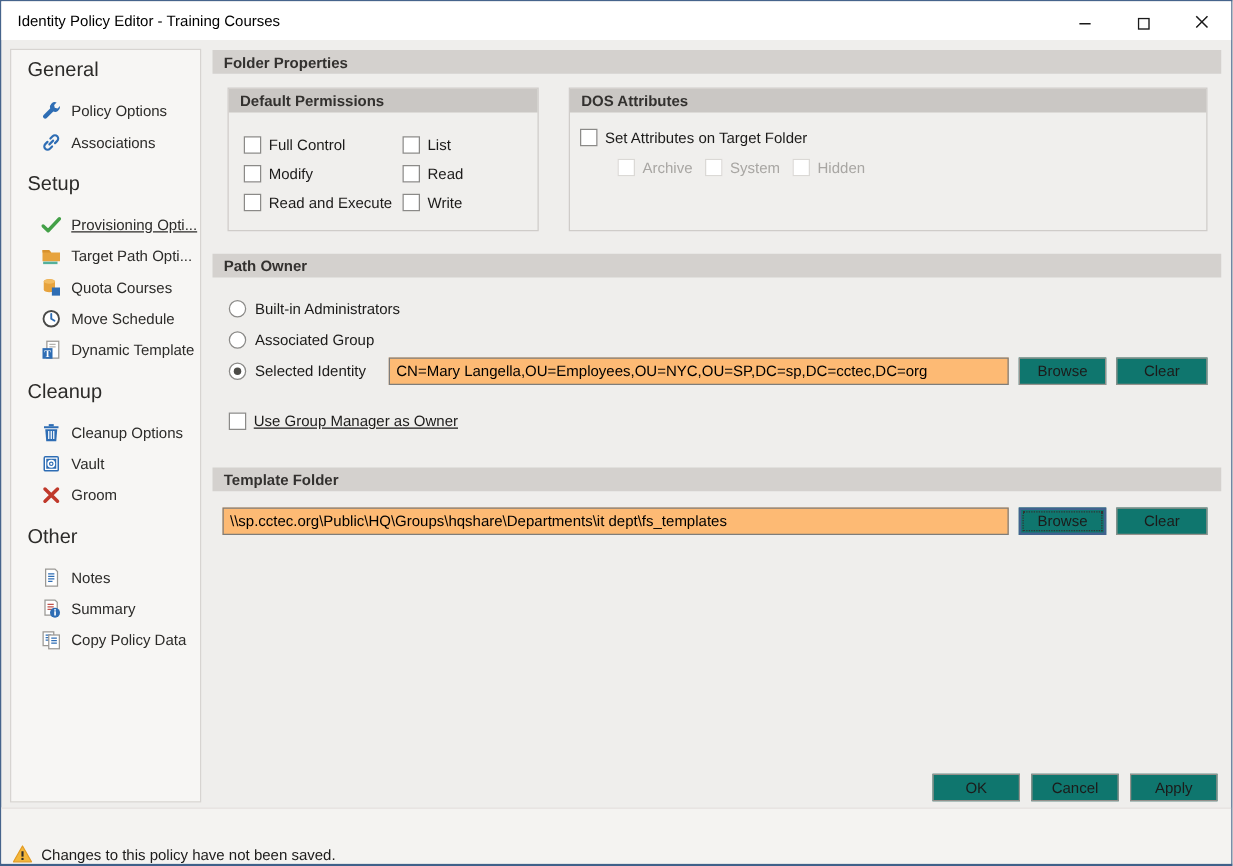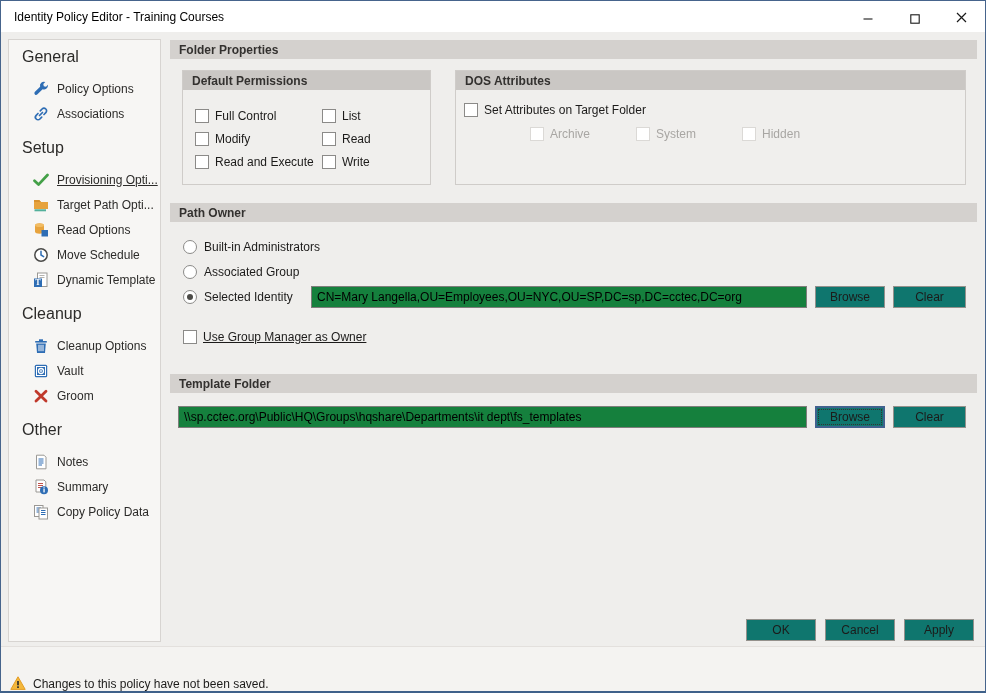--- a/index.html
+++ b/index.html
@@ -32,32 +32,32 @@
   .sec-h{height:19px;flex:none;background:#d4d1ce;display:flex;align-items:center;padding-left:9px;font-weight:bold;color:#33312f;}
   .fp-c{padding:11px 11px 0 12px;height:141px;flex:none;}
   .groups{display:flex;gap:24px;}
   .group{border:1px solid #cfccc9;background:#f0efed;height:115px;}
   .group.dp{width:249px;flex:none;}
   .group.dos{flex:1;}
   .grp-h{height:19px;background:#cac7c4;display:flex;align-items:center;padding-left:9px;font-weight:bold;color:#33312f;}
   .dp-grid{padding:14px 0 0 12px;display:grid;grid-template-rows:repeat(3,23px);grid-auto-flow:column;grid-template-columns:127px auto;}
   .check{display:flex;align-items:center;gap:6px;cursor:pointer;white-space:nowrap;}
   .cb{width:14px;height:14px;flex:none;background:#fff;border:1px solid #8b8a88;}
-  .check.disabled{cursor:default;color:#a8a6a3;margin-left:36px;}
+  .check.disabled{cursor:default;color:#a8a6a3;}
   .check.disabled .cb{border-color:#dbd9d6;}
   .dos-c{padding:13px 0 0 8px;}
   .dos-sub{display:flex;gap:10px;margin:10px 0 0 30px;}
   
   .po-c{padding:12px 11px 0 13px;height:141px;flex:none;}
   .radio-row{display:flex;align-items:center;gap:7px;height:25px;}
   .radio{width:14px;height:14px;flex:none;border-radius:50%;border:1px solid #8b8a88;background:#fff;position:relative;}
   .radio.selected::after{content:"";position:absolute;inset:3px;border-radius:50%;background:#4c4b47;}
   .id-row{display:flex;align-items:center;gap:8px;height:25px;}
   .id-left{width:120px;flex:none;display:flex;align-items:center;gap:7px;}
-  .tf{flex:1;height:22px;border:1px solid #7e7d7b;background:#15803d;padding:0 5px;font-family:"Liberation Sans",sans-serif;font-size:12px;color:#000;min-width:0;}
+  .tf{flex:1;height:22px;border:1px solid #7e7d7b;background:#fdba74;padding:0 5px;font-family:"Liberation Sans",sans-serif;font-size:12px;color:#000;min-width:0;}
   .btn{width:70px;height:22px;flex:none;background:#0f766e;border:1px solid #94918c;font-family:"Liberation Sans",sans-serif;font-size:12px;color:#1c1b1a;cursor:pointer;}
   .btn.wide{width:73px;}
   .btn.focused{border:2px solid #41628e;outline:1px dotted #333;outline-offset:-4px;}
   .gm-check{margin-top:21px;text-decoration:underline;}
   
   .tpl-sec{margin-top:11px;}
   .po-sec{margin-top:3px;}
   .tpl-c{padding:13px 11px 0 8px;height:51px;flex:none;}
   .tpl-row{display:flex;align-items:center;gap:8px;}
   
@@ -126,21 +126,21 @@
               <rect x="1.5" y="12.3" width="11.5" height="2" fill="#53b09b"></rect>
             </svg></span>
         <span class="lbl">Target Path Opti...</span>
       </div>
       <div class="side-item">
         <span class="icon16"><svg viewBox="0 0 16 16" width="16" height="16">
               <path fill="#e7a33d" d="M2 3.2C2 2 4 1.2 6.5 1.2S11 2 11 3.2v6.6c0 1.2-2 2-4.5 2S2 11 2 9.8z"></path>
               <ellipse cx="6.5" cy="3.2" rx="4.5" ry="1.8" fill="#f2bc62"></ellipse>
               <rect x="8.5" y="8" width="6.5" height="6.5" fill="#2e6db4"></rect>
             </svg></span>
-        <span class="lbl">Read Options</span>
+        <span class="lbl">Quota Courses</span>
       </div>
       <div class="side-item">
         <span class="icon16"><svg viewBox="0 0 16 16" width="16" height="16">
               <circle cx="8" cy="8" r="6.2" fill="#fff" stroke="#4a4a48" stroke-width="1.5"></circle>
               <path d="M8 4.2V8l2.6 1.6" stroke="#2e6db4" stroke-width="1.5" fill="none" stroke-linecap="round"></path>
             </svg></span>
         <span class="lbl">Move Schedule</span>
       </div>
       <div class="side-item">
         <span class="icon16"><svg viewBox="0 0 16 16" width="16" height="16">

